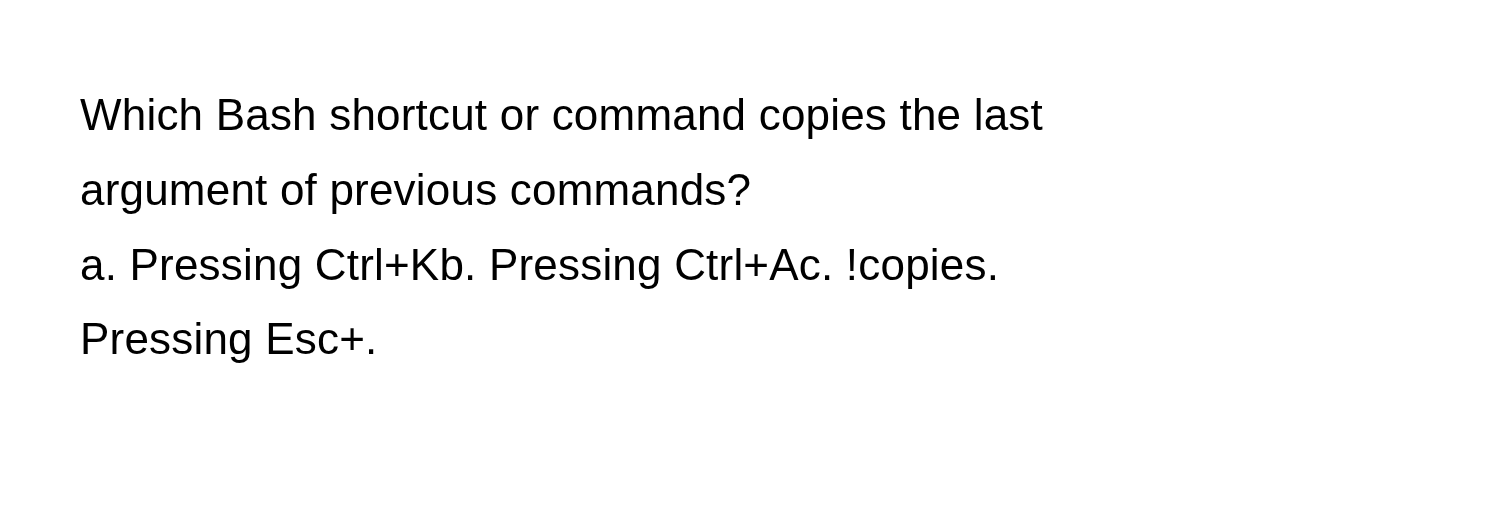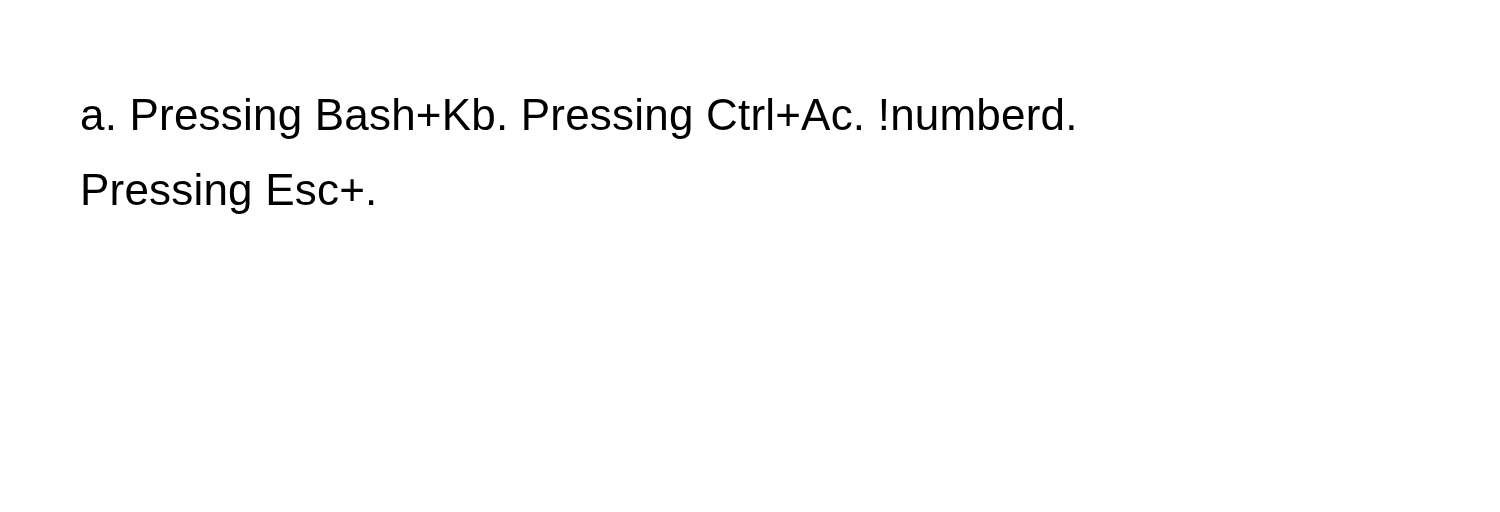--- a/index.html
+++ b/index.html
@@ -25,14 +25,15 @@
       font-weight: 400;
     }
     .options-text {
       font-weight: 400;
     }
   </style>
 </head>
 <body>
 
 <div class="question-block">
-  <div class="options-text">a. Pressing Bash+Kb. Pressing Ctrl+Ac. !numberd. Pressing Esc+.</div>
+  <div class="question-text">Which Bash shortcut or command copies the last argument of previous commands?</div>
+  <div class="options-text">a. Pressing Ctrl+Kb. Pressing Ctrl+Ac. !copies. Pressing Esc+.</div>
 </div>
 
 </body></html>

